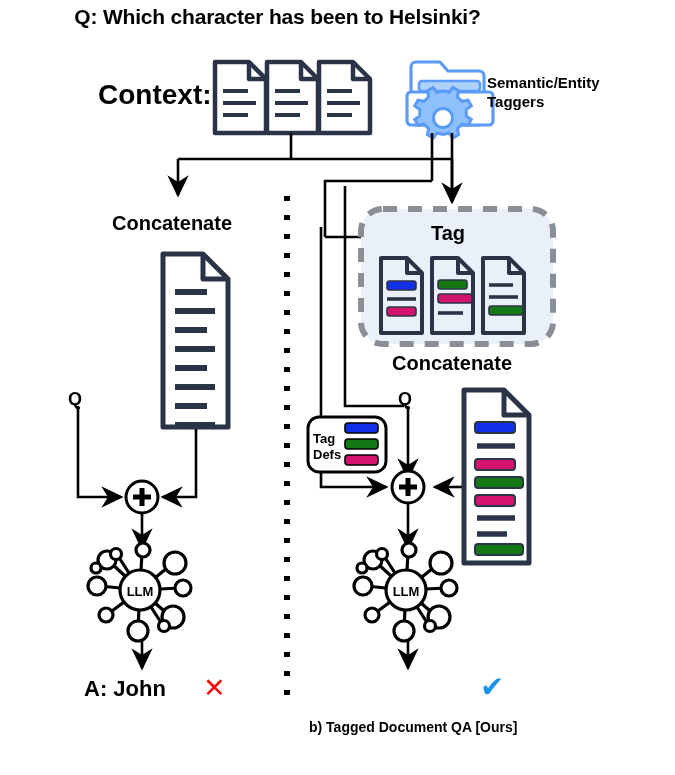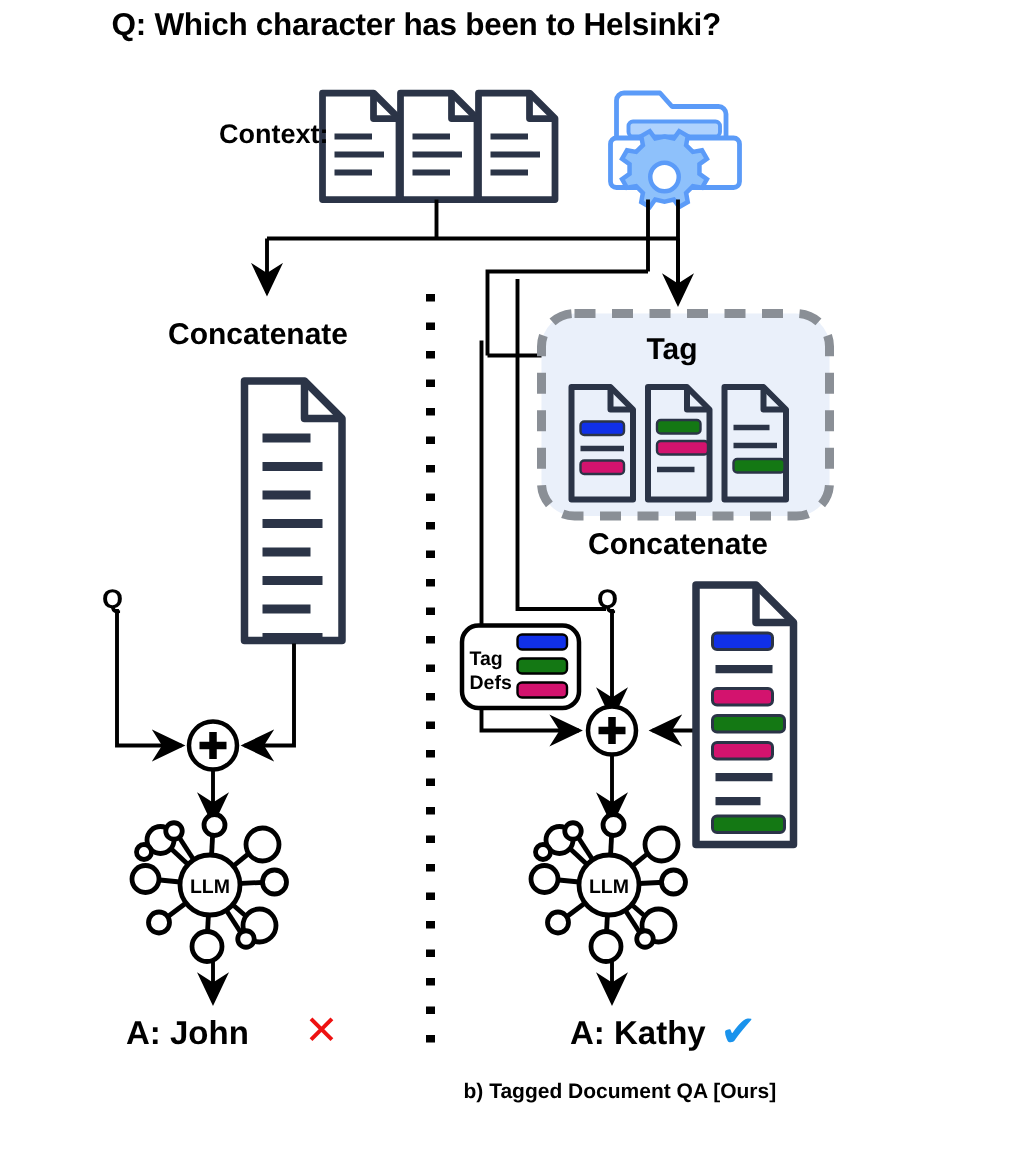--- a/index.html
+++ b/index.html
@@ -2,21 +2,21 @@
 <html><head>
 <meta charset="utf-8">
 <style>
   html,body{margin:0;padding:0;background:#ffffff;}
   body{width:675px;height:775px;position:relative;overflow:hidden;
        font-family:"Liberation Sans","DejaVu Sans",sans-serif;}
   .stage{position:absolute;left:0;top:0;width:675px;height:775px;}
   .svglayer{position:absolute;left:0;top:0;width:675px;height:775px;}
   .txt{position:absolute;font-weight:bold;color:#000;white-space:pre;}
   #title{left:0;top:5px;width:555px;text-align:center;font-size:21px;letter-spacing:-0.2px;}
-  #context-label{left:98px;top:79px;font-size:18px;margin-left:48px;}
+  #context-label{left:98px;top:79px;font-size:28px;}
   #taggers-label{left:487px;top:73px;font-size:15px;line-height:19px;width:170px;}
   #concat-left{left:112px;top:212px;font-size:20px;}
   #concat-right{left:392px;top:352px;font-size:20px;}
   #tag-label{left:431px;top:222px;font-size:20px;}
   #q-left{left:68px;top:389px;font-size:18px;}
   #q-right{left:398px;top:389px;font-size:18px;}
   #tagdefs-label{left:313px;top:431px;font-size:13px;line-height:16px;}
   #ans-left{left:84px;top:676px;font-size:22px;}
   #ans-right{left:380px;top:676px;font-size:22px;}
   #cap-left{left:68px;top:719px;font-size:14px;}
@@ -259,28 +259,29 @@
           <circle cx="24" cy="36" r="5.5"></circle>
       <circle cx="-44" cy="-22" r="5"></circle>
     </g>
     <circle cx="0" cy="0" r="20" fill="#fff" stroke="#000" stroke-width="3.2"></circle>
     <text x="0" y="5.5" text-anchor="middle" font-size="13" font-weight="bold" font-family="Liberation Sans, sans-serif" fill="#000">LLM</text>
   </g>
 </svg>
 
 <div class="txt" id="title">Q: Which character has been to Helsinki?</div>
 <div class="txt" id="context-label">Context:</div>
+<div class="txt" id="taggers-label">Semantic/Entity
+Taggers</div>
 <div class="txt" id="concat-left">Concatenate</div>
 <div class="txt" id="concat-right">Concatenate</div>
 <div class="txt" id="tag-label">Tag</div>
 <div class="txt" id="q-left">Q</div>
 <div class="txt" id="q-right">Q</div>
 <div class="txt" id="tagdefs-label">Tag
 Defs</div>
 
 <div class="txt" id="ans-left">A: John</div>
 <div class="mark" id="xmark">✕</div>
-<div class="txt" id="ans-right">A: Kathy</div>
 <div class="mark" id="ckmark">✔</div>
 
 <div class="txt" id="cap-right">b) Tagged Document QA [Ours]</div>
 
 </div>
 
 </body></html>

